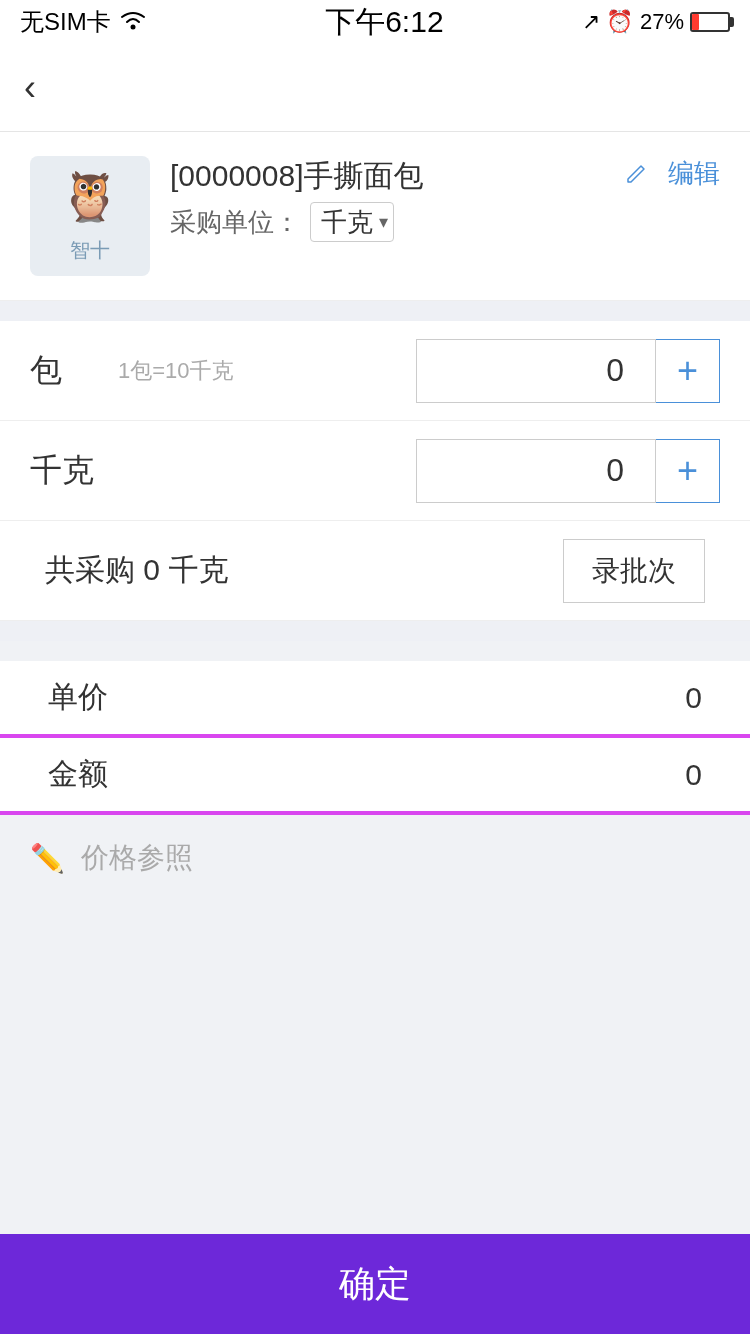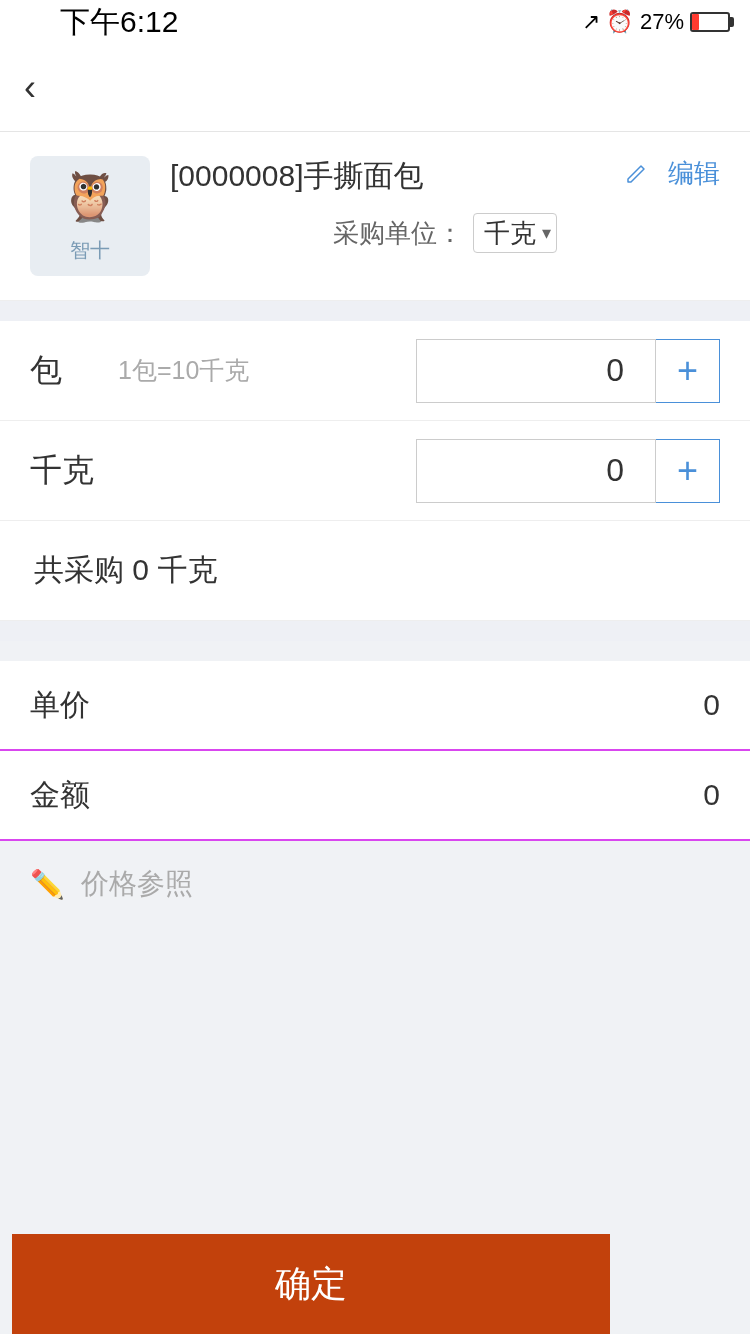--- a/index.html
+++ b/index.html
@@ -123,24 +123,23 @@
     }
     .edit-btn {
       font-size: 26px;
       color: #4a90d9;
       display: flex;
       align-items: center;
       gap: 17px;
       cursor: pointer;
     }
     .product-unit-row {
-      margin-top: 16px;
-      display: flex;
-      align-items: center;
-      flex-direction: column;
+      margin-top: 5px;
+      display: flex;
+      align-items: center;
     }
     .unit-label {
       font-size: 26px;
       color: #666;
     }
     .unit-select {
       border: 1px solid #ccc;
       border-radius: 4px;
       padding: 4px 20px 4px 10px;
       font-size: 26px;
@@ -198,21 +197,21 @@
       padding: 0 30px;
       height: 100px;
       border-bottom: 1px solid #eee;
     }
     .input-row-label {
       font-size: 32px;
       color: #333;
       min-width: 80px;
     }
     .input-row-sublabel {
-      font-size: 25px;
+      font-size: 22px;
       color: #aaa;
       margin-left: 8px;
     }
     .input-row-right {
       margin-left: auto;
       display: flex;
       align-items: center;
       gap: 0;
     }
     .qty-input {
@@ -236,21 +235,21 @@
       display: flex;
       align-items: center;
       justify-content: center;
       cursor: pointer;
     }
 
     
     .summary-row {
       display: flex;
       align-items: center;
-      padding: 0 34px;
+      padding: 0 45px;
       height: 100px;
       background: #fff;
       border-bottom: 1px solid #eee;
     }
     .summary-text {
       font-size: 30px;
       color: #333;
     }
     .record-btn {
       margin-left: auto;
@@ -263,23 +262,23 @@
     }
 
     
     .info-section {
       background: #fff;
       margin-top: 20px;
     }
     .info-row {
       display: flex;
       align-items: center;
-      padding: 0 30px;
-      height: 90px;
-      border-bottom: 2px solid #d946ef;
+      padding: 0 48px;
+      height: 77px;
+      border-bottom: 4px solid #d946ef;
     }
     .info-row-label {
       font-size: 30px;
       color: #333;
     }
     .info-row-value {
       margin-left: auto;
       font-size: 30px;
       color: #333;
     }
@@ -307,43 +306,53 @@
       background: #f0f2f5;
       flex: 1;
       min-height: 200px;
     }
 
     
     .bottom-bar {
       position: fixed;
       bottom: 0;
       left: 0;
-      width: 598px;
+      width: 750px;
       height: 100px;
-      background: #c2410c;
+      background: #6d28d9;
       display: flex;
       align-items: center;
       justify-content: center;
       cursor: pointer;
-      margin-left: 12px;
     }
     .confirm-btn-text {
       font-size: 36px;
       color: #fff;
       font-weight: 500;
     }
 
     .main-content {
       padding-bottom: 100px;
     }
   </style>
 </head>
 <body>
 
 <div class="status-bar">
+  <div class="status-bar-left">
+    <span>无SIM卡</span>
+    <span>
+      <svg width="28" height="20" viewBox="0 0 28 20">
+        <path d="M14 16 Q14 16 14 16" stroke="#000" stroke-width="2.5" fill="none"></path>
+        <circle cx="14" cy="17" r="2.5" fill="#000"></circle>
+        <path d="M8 12 Q14 6 20 12" stroke="#000" stroke-width="2" fill="none" stroke-linecap="round"></path>
+        <path d="M3 7 Q14 -1 25 7" stroke="#000" stroke-width="2" fill="none" stroke-linecap="round"></path>
+      </svg>
+    </span>
+  </div>
   <div class="status-bar-center">下午6:12</div>
   <div class="status-bar-right">
     <span>↗</span>
     <span>⏰</span>
     <span>27%</span>
     <span class="battery-icon">
       <span class="battery-fill"></span>
     </span>
   </div>
 </div>
@@ -403,20 +412,21 @@
         <div class="plus-btn">+</div>
       </div>
     </div>
 
     <div class="summary-row">
       <span class="summary-text">
         <span>共采购</span>
         <span> 0 </span>
         <span>千克</span>
       </span>
+      <button class="record-btn">录批次</button>
     </div>
 
   </div>
 
   <div class="section-divider"></div>
 
   <div class="info-section">
     <div class="info-row">
       <span class="info-row-label">单价</span>
       <span class="info-row-value">0</span>

